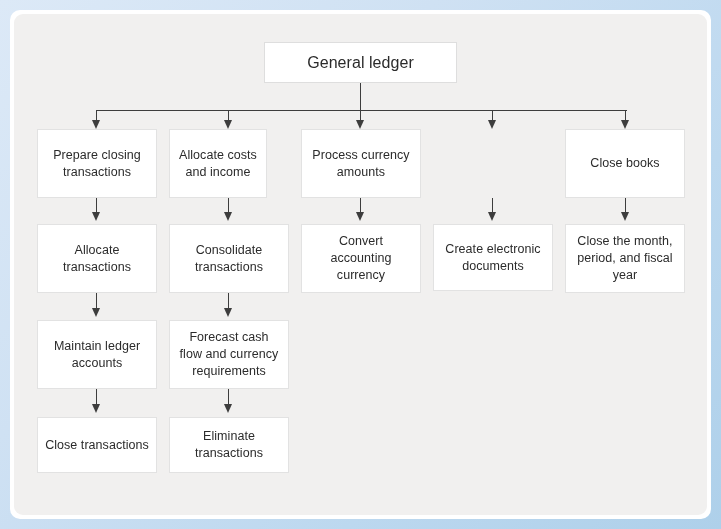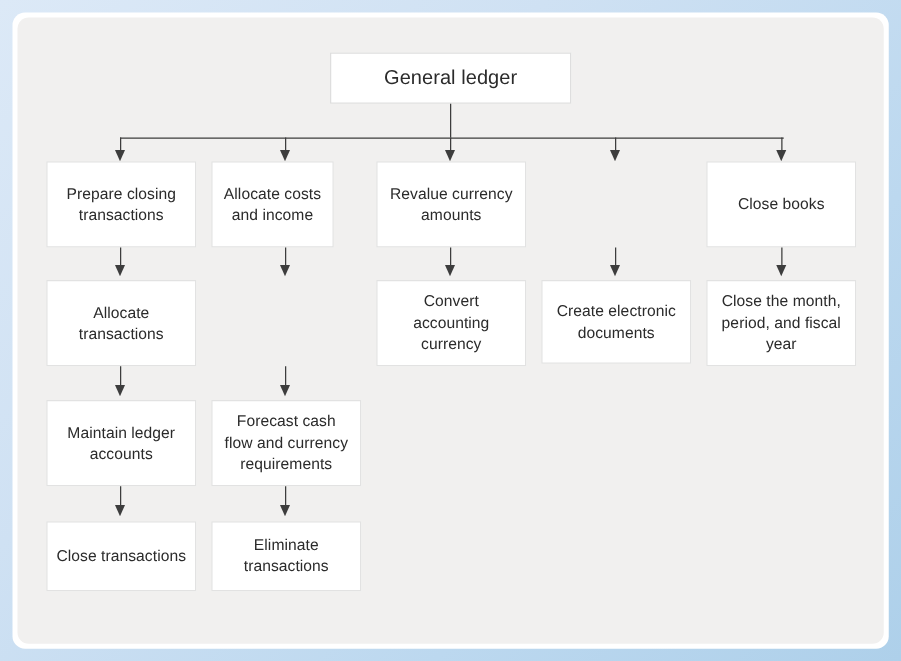--- a/index.html
+++ b/index.html
@@ -122,21 +122,21 @@
 
     <div class="node" style="left:23px; top:115px; width:120px; height:69px;">
       <span>Prepare closing transactions</span>
     </div>
 
     <div class="node" style="left:155px; top:115px; width:98px; height:69px;">
       <span>Allocate costs and income</span>
     </div>
 
     <div class="node" style="left:287px; top:115px; width:120px; height:69px;">
-      <span>Revalue currency amounts</span>
+      <span>Process currency amounts</span>
     </div>
 
 
     <div class="node" style="left:551px; top:115px; width:120px; height:69px;">
       <span>Close books</span>
     </div>
 
     <div class="conn vline" style="left:82px; top:184px; height:17px;"></div>
     <div class="arrowhead" style="left:78px; top:198px;"></div>
 
@@ -149,20 +149,23 @@
     <div class="conn vline" style="left:478px; top:184px; height:17px;"></div>
     <div class="arrowhead" style="left:474px; top:198px;"></div>
 
     <div class="conn vline" style="left:611px; top:184px; height:17px;"></div>
     <div class="arrowhead" style="left:607px; top:198px;"></div>
 
     <div class="node" style="left:23px; top:210px; width:120px; height:69px;">
       <span>Allocate transactions</span>
     </div>
 
+    <div class="node" style="left:155px; top:210px; width:120px; height:69px;">
+      <span>Consolidate transactions</span>
+    </div>
 
     <div class="node" style="left:287px; top:210px; width:120px; height:69px;">
       <span>Convert accounting currency</span>
     </div>
 
     <div class="node" style="left:419px; top:210px; width:120px; height:67px;">
       <span>Create electronic documents</span>
     </div>
 
     <div class="node" style="left:551px; top:210px; width:120px; height:69px;justify-content:center;">

